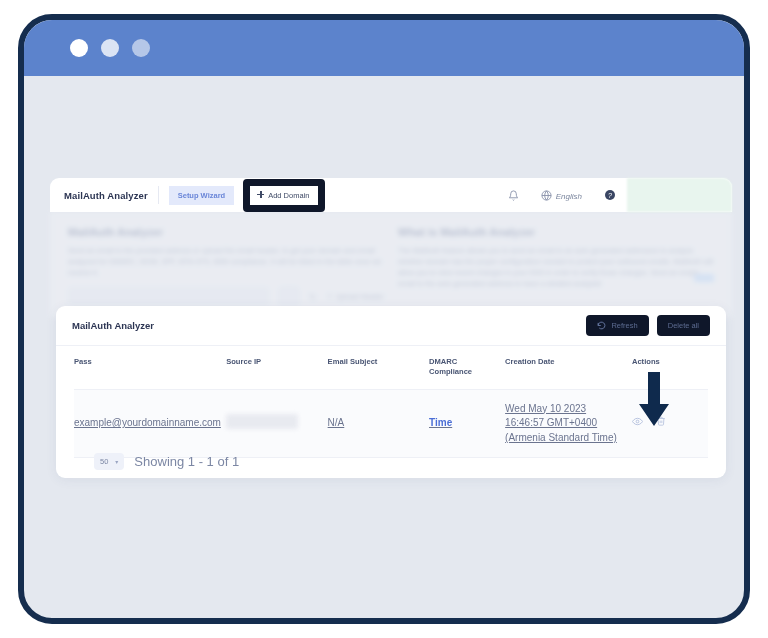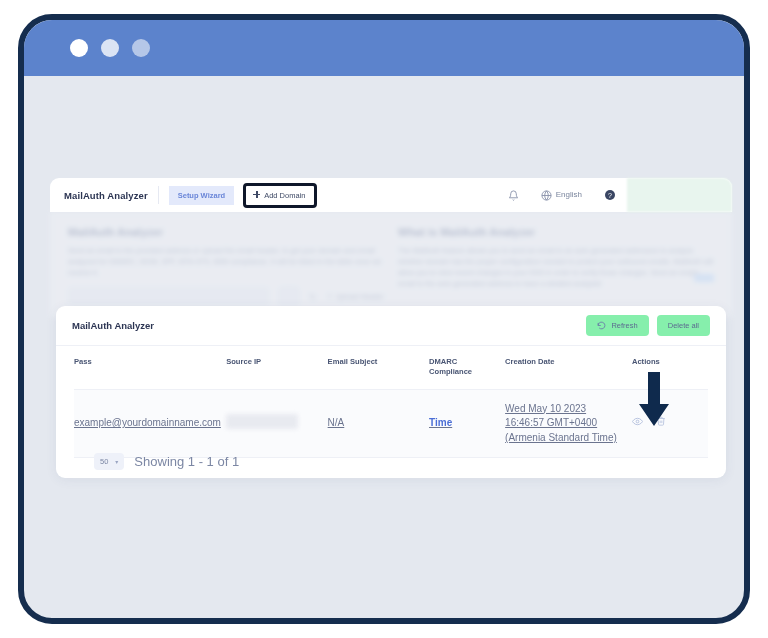--- a/index.html
+++ b/index.html
@@ -70,21 +70,21 @@
     color: #6a86d8;
     font-size: 7.5px;
     font-weight: 600;
     padding: 5px 9px;
     border-radius: 0;
     white-space: nowrap;
   }
   #add-domain-button {
     margin-left: 9px;
     background: #ffffff;
-    border: 3px solid #0f172a;
+    border: 7px solid #0f172a;
     border-radius: 4px;
     font-size: 7.5px;
     color: #3f4a६6;
     color: #3f4a66;
     padding: 5px 9px 5px 7px;
     display: flex;
     align-items: flex-start;
     gap: 4px;
     white-space: nowrap;
   }
@@ -97,23 +97,24 @@
   .plus-icon::before { left: 3px; top: 0; width: 1.4px; height: 7px; }
   .plus-icon::after { top: 3px; left: 0; height: 1.4px; width: 7px; }
 
   #header-right {
     margin-left: auto;
     display: flex;
     align-items: center;
     height: 100%;
   }
   .hdr-icon-btn {
-    display: flex; align-items: flex-start; gap: 4px;
+    display: flex; align-items: flex-end; gap: 4px;
     font-size: 8px; color: #7b869e;
     padding: 0 11px;
+    font-style: italic;
   }
   #account-block {
     width: 105px;
     height: 100%;
     background: #e8f5ee;
     border-radius: 0 9px 0 0;
     filter: blur(1.2px);
   }
 
   
@@ -182,21 +183,21 @@
     display: flex;
     align-items: center;
     padding: 0 16px;
     border-bottom: 1px solid #eef0f6;
   }
   #table-card-title {
     font-size: 9.5px; color: #2c3553; font-weight: 600;
   }
   #card-actions { margin-left: auto; display: flex; gap: 8px; }
   .card-btn {
-    background: #86efac;
+    background: #0f172a;
     border-radius: 4px;
     font-size: 7.5px;
     color: #5c6b90;
     padding: 6px 11px;
     display: flex; align-items: flex-start; gap: 5px;
     white-space: nowrap;
   }
 
   
   #data-table {

